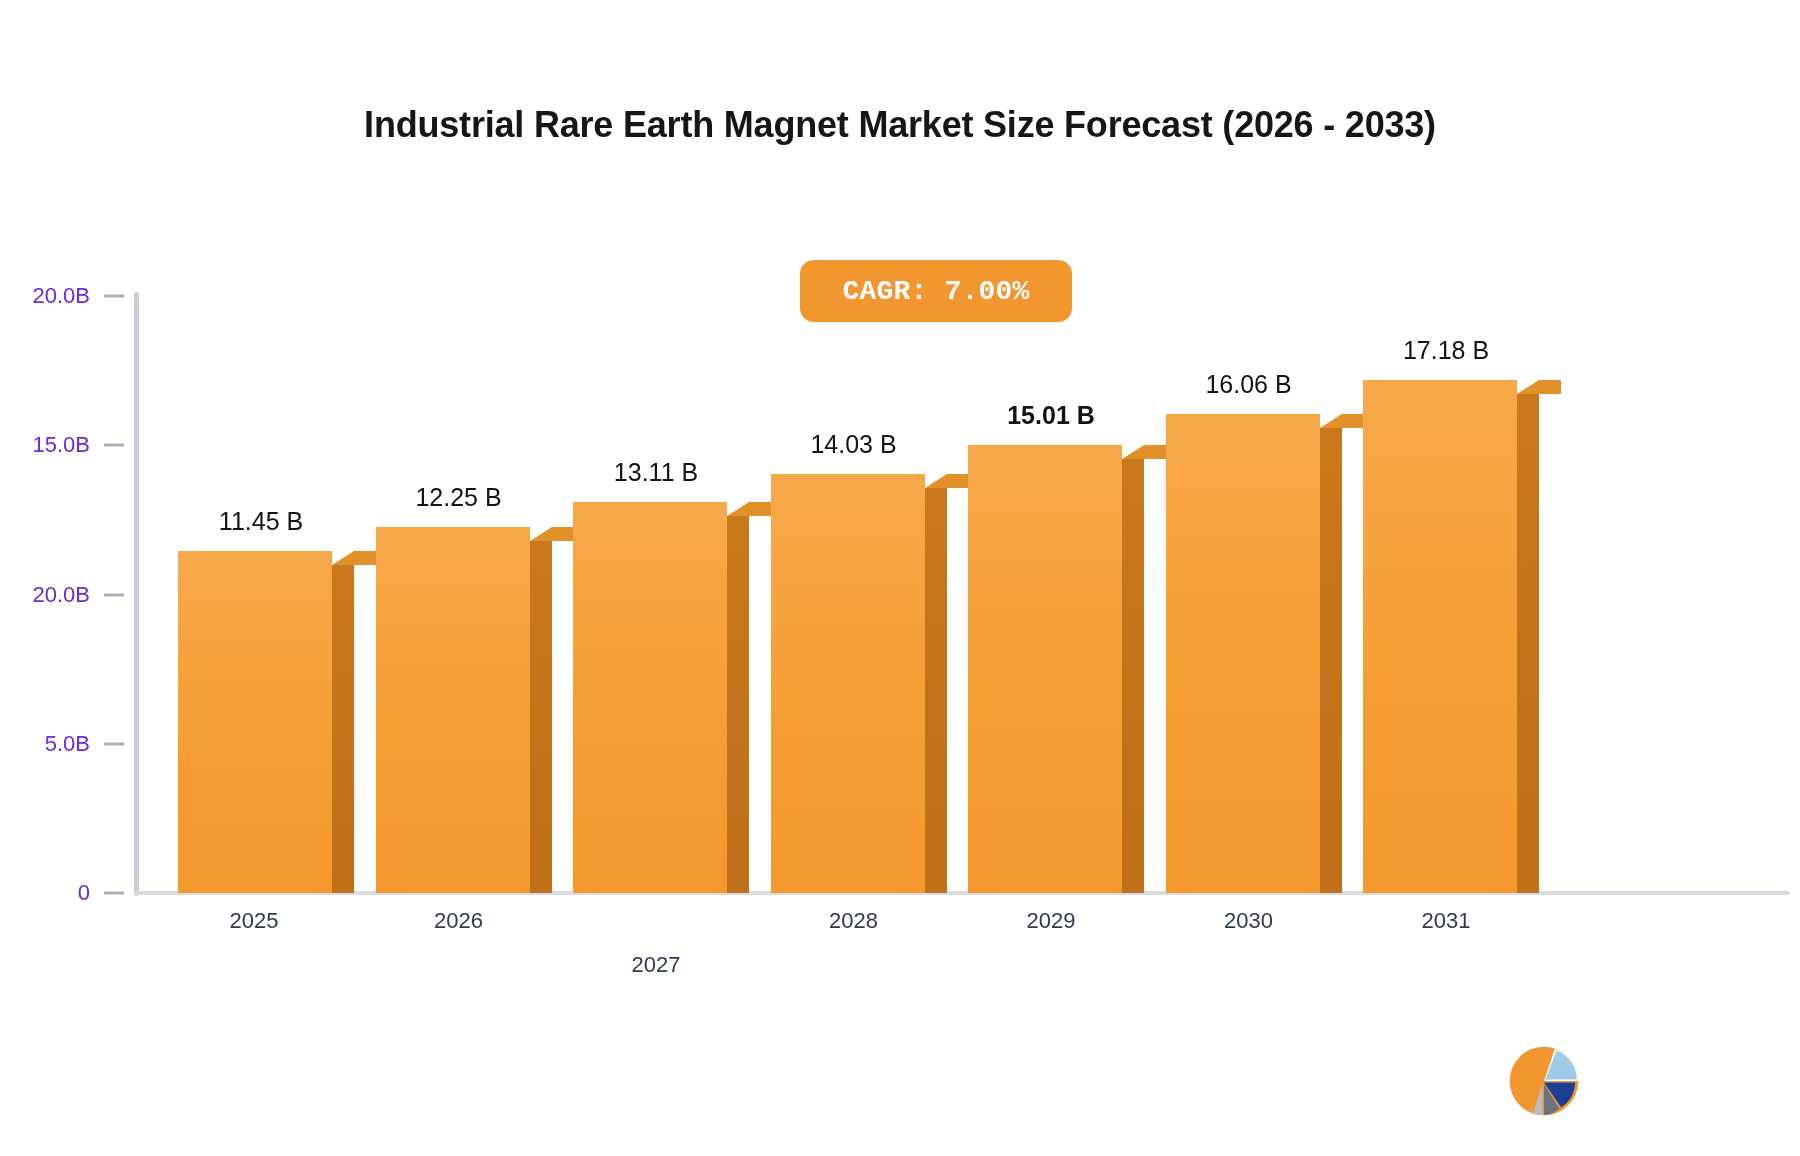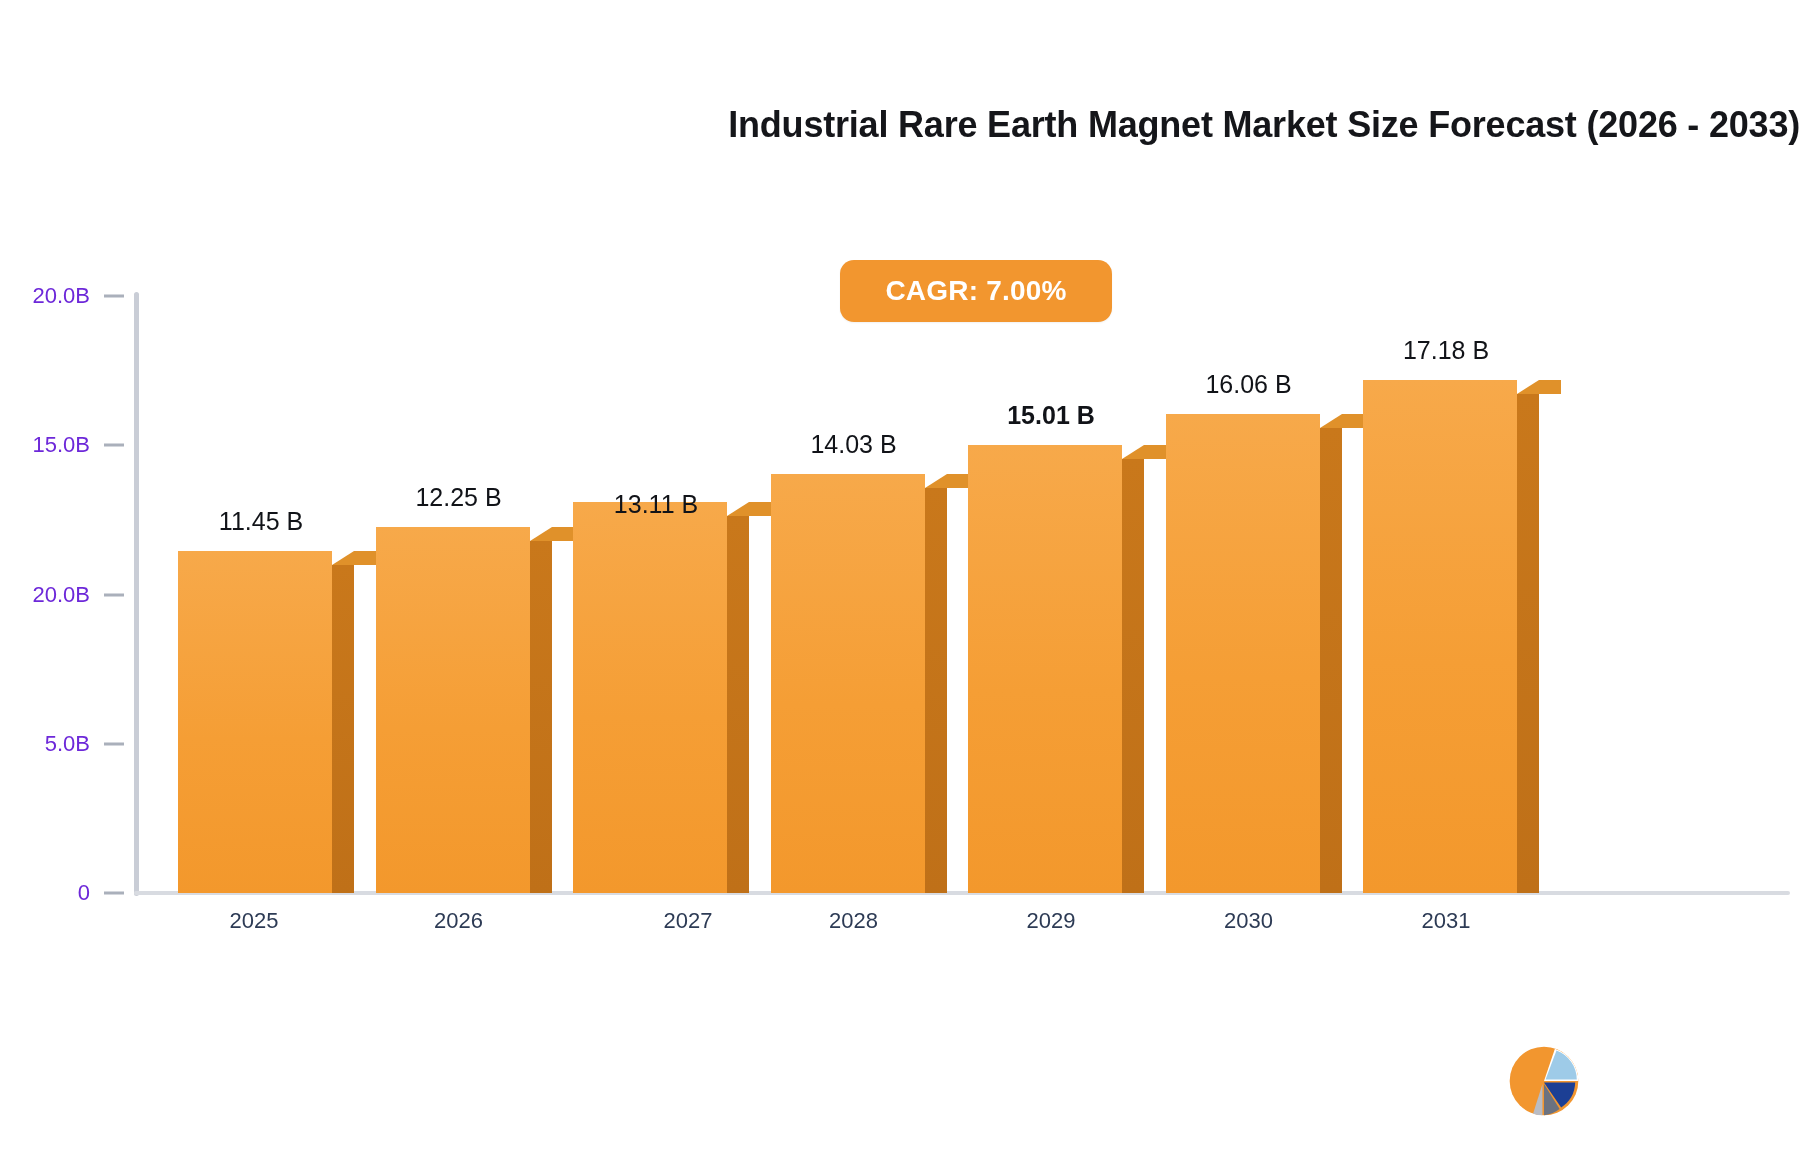--- a/index.html
+++ b/index.html
@@ -12,38 +12,39 @@
   }
 
   
   .header{
     position:absolute; left:0; top:0; width:1800px; height:210px;
     text-align:center;
   }
   .chart-title{
     position:absolute; left:0; top:104px; width:1800px;
     font-size:36px; font-weight:bold; letter-spacing:-0.2px;
-    color:#15161a; white-space:nowrap;text-align:right;
+    color:#15161a; white-space:nowrap;
   }
   .chart-subtitle{
     position:absolute; left:0; top:168px; width:1800px;
     font-size:27px; font-weight:normal;
     color:#3b4a63;
   }
 
   
   .cagr-badge{
-    position:absolute; left:840px; top:260px;
+    position:absolute; left:800px; top:260px;
     width:272px; height:62px;
     background:#F2962F;
     border-radius:14px;
     display:flex; align-items:center; justify-content:center;
     color:#ffffff; font-size:28px; font-weight:bold;
     letter-spacing:0.2px;
     box-shadow:0 1px 2px rgba(0,0,0,0.06);
+    font-family:Liberation Mono, monospace;
   }
 
   
   .plot{
     position:absolute;
     left:0; top:0; width:1800px; height:1156px;
   }
   
   .y-axis-line{
     position:absolute; left:134px; top:292px;
@@ -149,21 +150,21 @@
         <div class="bar-side" style="left: 154px; height: 351.663px;"></div>
         <div class="bar-top" style="left: 154px; top: 0px;"></div>
         <div class="bar-front" style="height: 365.663px;"></div>
       </div>
       <div class="bar-label" style="left: 458.5px; top: 483.337px;">12.25 B</div>
       <div class="bar-group" style="left: 573px; top: 501.666px; width: 154px; height: 391.334px;">
         <div class="bar-side" style="left: 154px; height: 377.334px;"></div>
         <div class="bar-top" style="left: 154px; top: 0px;"></div>
         <div class="bar-front" style="height: 391.334px;"></div>
       </div>
-      <div class="bar-label" style="left: 656px; top: 457.666px; margin-top: 32px;">13.11 B</div>
+      <div class="bar-label" style="left: 656px; top: 457.666px;">13.11 B</div>
       <div class="bar-group" style="left: 770.5px; top: 474.204px; width: 154px; height: 418.796px;">
         <div class="bar-side" style="left: 154px; height: 404.796px;"></div>
         <div class="bar-top" style="left: 154px; top: 0px;"></div>
         <div class="bar-front" style="height: 418.796px;"></div>
       </div>
       <div class="bar-label" style="left: 853.5px; top: 430.204px;">14.03 B</div>
       <div class="bar-group" style="left: 968px; top: 444.952px; width: 154px; height: 448.048px;">
         <div class="bar-side" style="left: 154px; height: 434.048px;"></div>
         <div class="bar-top" style="left: 154px; top: 0px;"></div>
         <div class="bar-front" style="height: 448.048px;"></div>
@@ -178,21 +179,21 @@
       <div class="bar-group" style="left: 1363px; top: 380.177px; width: 154px; height: 512.823px;">
         <div class="bar-side" style="left: 154px; height: 498.823px;"></div>
         <div class="bar-top" style="left: 154px; top: 0px;"></div>
         <div class="bar-front" style="height: 512.823px;"></div>
       </div>
       <div class="bar-label" style="left: 1446px; top: 336.177px;">17.18 B</div>
     </div>
   <div id="xticks">
       <div class="xtick-label" style="left: 254px;">2025</div>
       <div class="xtick-label" style="left: 458.5px;">2026</div>
-      <div class="xtick-label" style="left: 688px;">2027</div>
+      <div class="xtick-label" style="left: 656px; margin-top: 44px;">2027</div>
       <div class="xtick-label" style="left: 853.5px;">2028</div>
       <div class="xtick-label" style="left: 1051px;">2029</div>
       <div class="xtick-label" style="left: 1248.5px;">2030</div>
       <div class="xtick-label" style="left: 1446px;">2031</div>
     </div>
 </div>
 
 <div class="logo">
   <svg width="78" height="78" viewBox="0 0 100 100">
     <circle cx="50" cy="50" r="44" fill="#F2962F"></circle>

